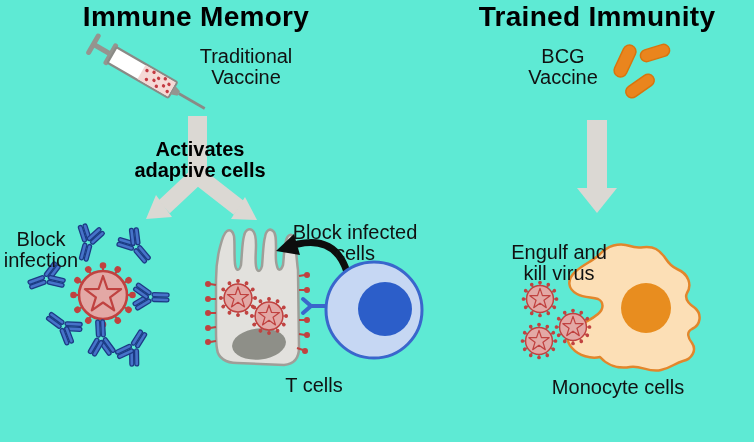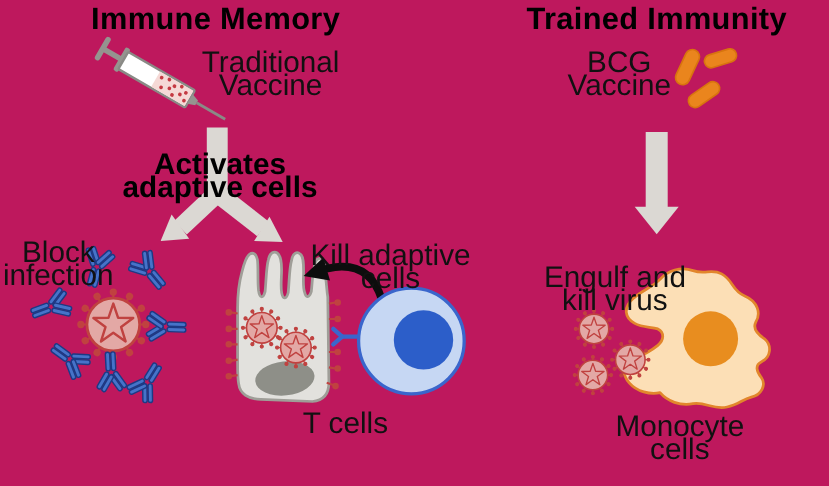--- a/index.html
+++ b/index.html
@@ -1,23 +1,23 @@
 <!DOCTYPE html>
 <html><head>
 <meta charset="utf-8">
 <style>
   html,body{margin:0;padding:0;background:#ffffff;}
   .canvas{
-    position:relative;width:754px;height:442px;background:#be185d;overflow:hidden;
+    position:relative;width:754px;height:442px;background:#5eead4;overflow:hidden;
     font-family:"Liberation Sans", sans-serif;
   }
   .art{position:absolute;left:0;top:0;}
   .lbl{
     position:absolute;transform:translateX(-50%);text-align:center;
-    white-space:pre-line;font-size:27px;line-height:21px;color:#111;
+    white-space:pre-line;font-size:20px;line-height:21px;color:#111;
   }
   .lbl.bold{font-weight:bold;color:#000;}
   .title{
     position:absolute;transform:translateX(-50%);white-space:nowrap;
     font-size:28px;font-weight:bold;color:#000;letter-spacing:.3px;
   }
 </style>
 </head>
 <body>
 
@@ -218,23 +218,23 @@
     </g>
   </svg>
 
   <div class="title" style="left:196px;top:1px;">Immune Memory</div>
   <div class="title" style="left:597px;top:1px;">Trained Immunity</div>
 
   <div class="lbl" style="left:246px;top:46px;">Traditional
 Vaccine</div>
   <div class="lbl bold" style="left:200px;top:139px;">Activates
 adaptive cells</div>
-  <div class="lbl" style="left:41px;top:219px;margin-left:12px;">Block
+  <div class="lbl" style="left:41px;top:229px;">Block
 infection</div>
-  <div class="lbl" style="left:355px;top:222px;">Kill adaptive
+  <div class="lbl" style="left:355px;top:222px;">Block infected
 cells</div>
   <div class="lbl" style="left:314px;top:375px;">T cells</div>
 
   <div class="lbl" style="left:563px;top:46px;">BCG
 Vaccine</div>
   <div class="lbl" style="left:559px;top:242px;">Engulf and
 kill virus</div>
   <div class="lbl" style="left:590px;top:377px;margin-left:28px;">Monocyte cells</div>
 
 </div>

